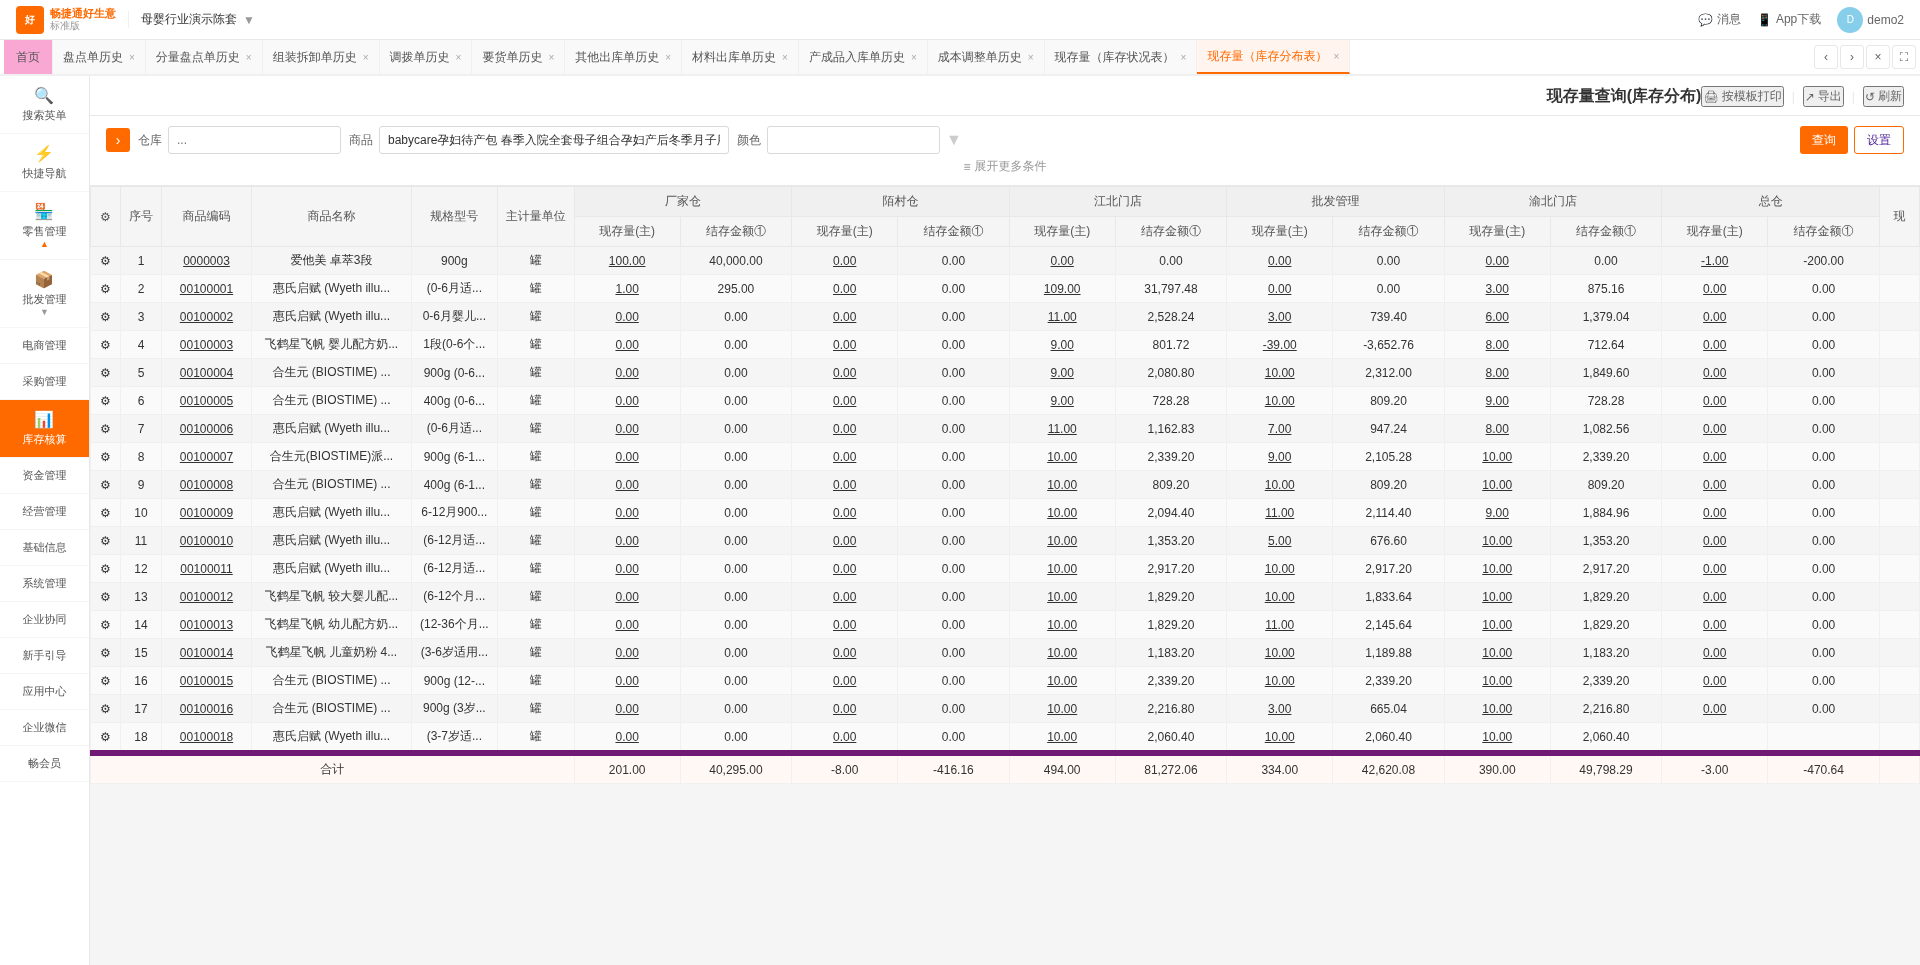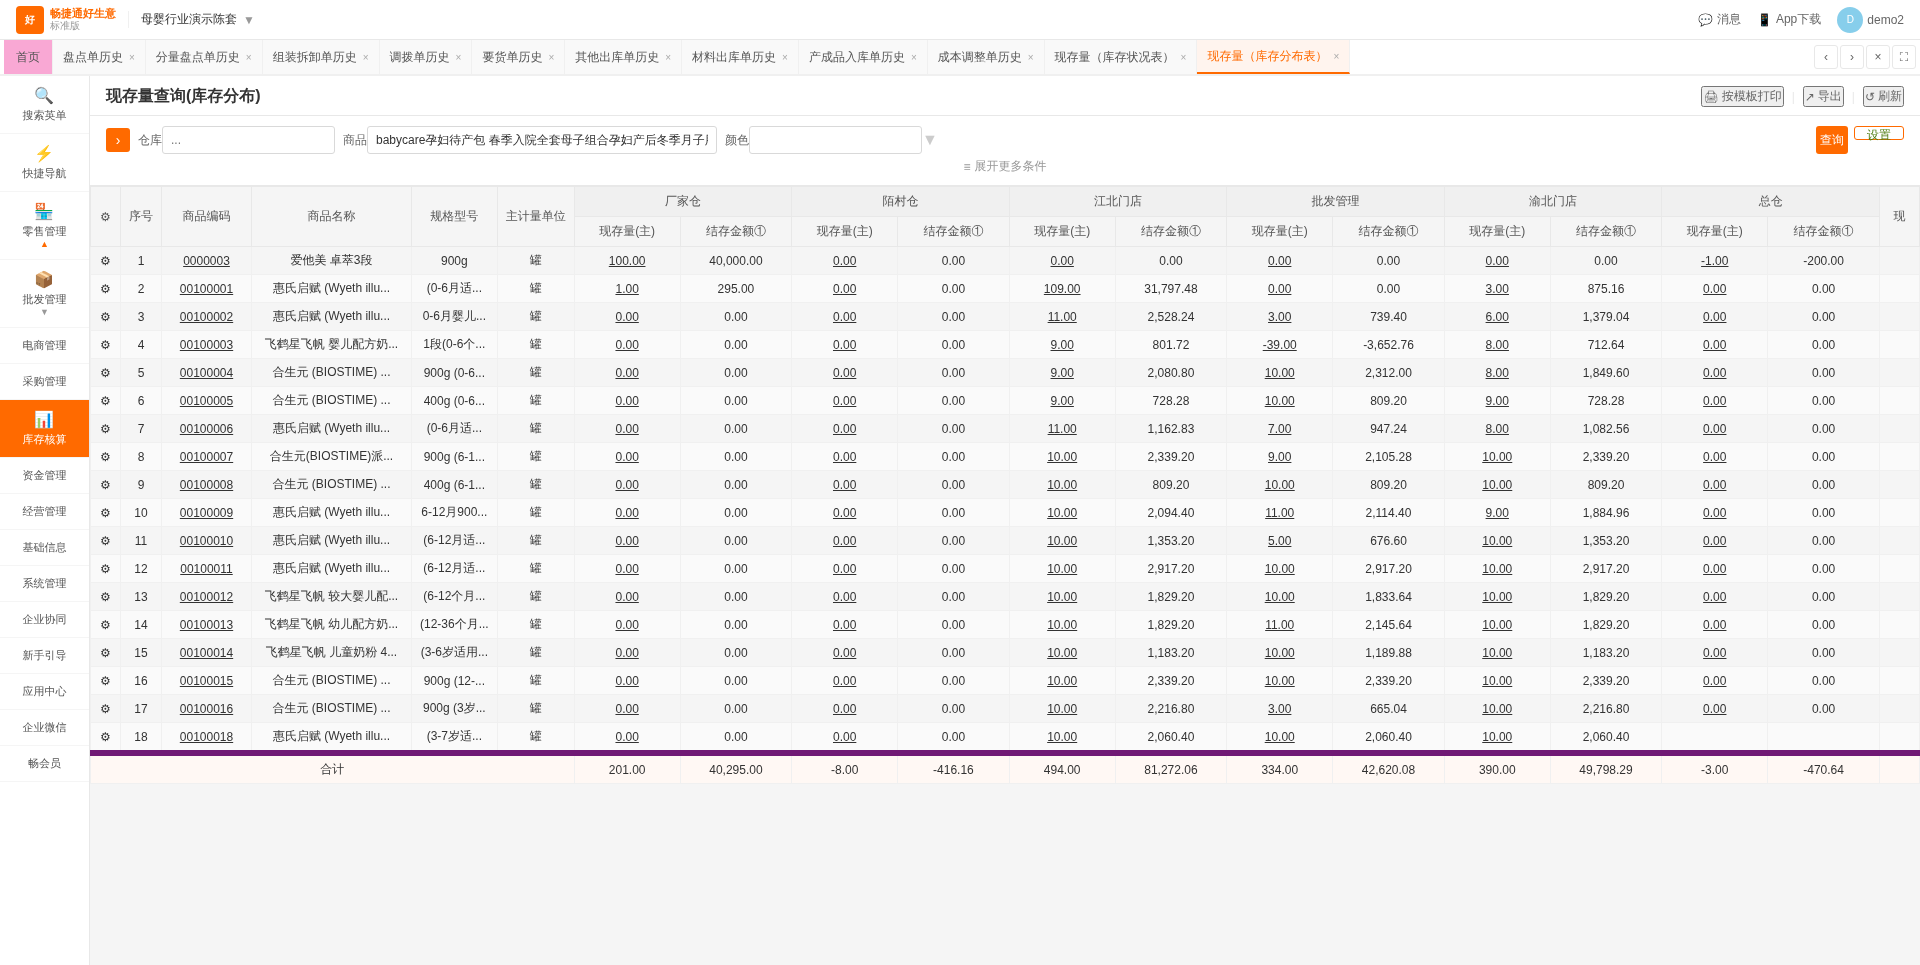--- a/index.html
+++ b/index.html
@@ -83,63 +83,63 @@
     
     .content { flex: 1; overflow: hidden; display: flex; flex-direction: column; }
 
     
     .page-header {
       background: #fff;
       padding: 10px 16px 0;
       border-bottom: 1px solid #e8e8e8;
       display: flex;
       align-items: center;
-      justify-content: space-between;
+      justify-content: flex-end;
     }
     .page-title { font-size: 16px; font-weight: bold; color: #333; padding-bottom: 8px; }
     .page-header-actions { display: flex; align-items: center; gap: 8px; padding-bottom: 8px; }
     .btn-print { font-size: 12px; color: #666; cursor: pointer; display: flex; align-items: center; gap: 3px; }
     .btn-export { font-size: 12px; color: #666; cursor: pointer; display: flex; align-items: center; gap: 3px; }
     .btn-refresh { font-size: 12px; color: #666; cursor: pointer; display: flex; align-items: center; gap: 3px; }
 
     
     .filter-area {
       background: #fff;
       padding: 10px 16px;
       border-bottom: 1px solid #e8e8e8;
     }
     .filter-row { display: flex; align-items: center; gap: 8px; flex-wrap: wrap; }
-    .filter-item { display: flex; align-items: center; }
+    .filter-item { display: flex; align-items: center; gap: 6px; }
     .filter-label { font-size: 12px; color: #666; white-space: nowrap; }
     .filter-input {
       height: 28px;
       border: 1px solid #d9d9d9;
       border-radius: 3px;
       padding: 0 8px;
       font-size: 12px;
       color: #333;
       outline: none;
       min-width: 80px;
     }
     .filter-input-long { min-width: 350px; }
     .filter-input-medium { min-width: 100px; }
     .btn-query {
       height: 28px;
       background: #ff6a00;
       color: #fff;
       border: none;
       border-radius: 3px;
-      padding: 0 4px;
+      padding: 0 12px;
       font-size: 12px;
       cursor: pointer;
     }
     .btn-settings {
-      height: 14px;
+      height: 28px;
       background: #fff;
-      color: #4d7c0f;
+      color: #4c1d95;
       border: 1px solid #ff6a00;
       border-radius: 3px;
       padding: 0 12px;
       font-size: 12px;
       cursor: pointer;
     }
     .expand-more { display: flex; align-items: center; justify-content: center; gap: 4px; color: #999; font-size: 12px; cursor: pointer; padding: 4px 0 0; }
     .orange-arrow-btn { width: 24px; height: 24px; background: #ff6a00; border-radius: 3px; display: flex; align-items: center; justify-content: center; color: #fff; font-size: 14px; cursor: pointer; flex-shrink: 0; }
 
     

